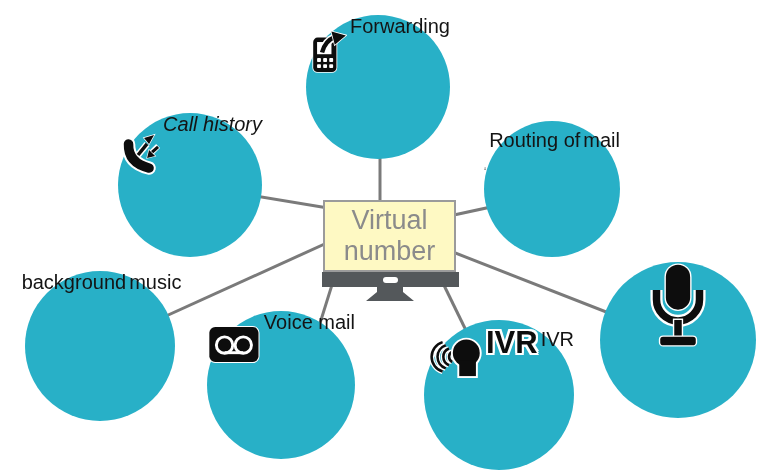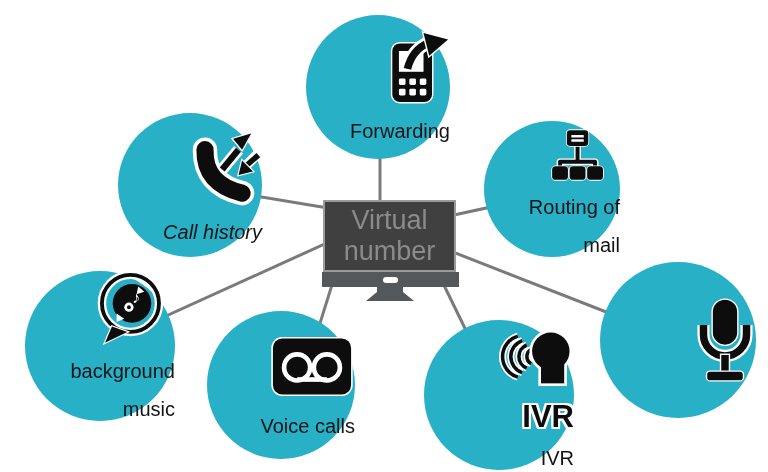--- a/index.html
+++ b/index.html
@@ -3,39 +3,39 @@
 <meta charset="utf-8">
 <style>
   html,body { margin:0; padding:0; background:#fff; font-family:"Liberation Sans",sans-serif; }
   .canvas { position:relative; width:768px; height:472px; overflow:hidden; background:var(--background,#fff); }
 
   svg.wires { position:absolute; left:0; top:0; z-index:0; }
   .wire  { stroke:var(--connector-line,#7a7a7a); stroke-width:3; }
   .stand { fill:var(--monitor-dark,#54585b); }
 
   .node { position:absolute; background:var(--node-fill,#28b0c7); border-radius:50%;
-          display:flex; flex-direction:column; align-items:flex-end; justify-content:center;
-          gap:15px; z-index:2; box-sizing:border-box; }
+          display:flex; flex-direction:row; align-items:flex-start; justify-content:center;
+          gap:3px; z-index:2; box-sizing:border-box; }
   .label { font-size:20px; line-height:23px; color:var(--label-text,#141414);
            white-space:nowrap; text-align:center; }
   .icon  { color:var(--icon-black,#0d0d0d); display:block; }
 
   .n-forwarding { left:306px; top:15px;  width:144px; height:144px; }
   .n-call       { left:118px; top:113px; width:144px; height:144px;font-style:italic; }
   .n-routing    { left:484px; top:121px; width:136px; height:136px; padding-top:8px; }
   .n-music      { left:25px;  top:271px; width:150px; height:150px; }
   .n-voice      { left:207px; top:311px; width:148px; height:148px; }
   .n-ivr        { left:424px; top:320px; width:150px; height:150px; justify-content:flex-start; padding-top:8px; }
   .n-greet      { left:600px; top:262px; width:156px; height:156px; }
 
   .ivr-big { font-weight:700; font-size:31px; line-height:30px; color:var(--icon-black,#0d0d0d);
              text-shadow:-2px -2px 0 #fff, 2px -2px 0 #fff, -2px 2px 0 #fff, 2px 2px 0 #fff,
                          0 -2px 0 #fff, 0 2px 0 #fff, -2px 0 0 #fff, 2px 0 0 #fff; }
 
-  .screen { position:absolute; left:323px; top:200px; width:133px; height:72px; background:#404040;
+  .screen { position:absolute; left:323px; top:200px; width:133px; height:72px; background:#fef9c3;
             border:2px solid var(--monitor-frame,#9b9b9b); box-sizing:border-box; z-index:3;
             display:flex; flex-direction:column; align-items:center; justify-content:center;
             font-size:27px; line-height:31px; color:var(--monitor-text,#8b8b8b); }
   .mon-bar { position:absolute; left:322px; top:272px; width:137px; height:15px;
              background:var(--monitor-dark,#54585b); z-index:3; }
   .mon-slot { position:absolute; left:61px; top:5px; width:15px; height:6px; border-radius:3px; background:#fff; }
   .blk { fill:currentColor; }
 </style>
 </head>
 <body>
@@ -115,21 +115,21 @@
     <div class="label">music</div>
   </div>
 
   <div class="node n-voice">
     <svg class="icon" width="86" height="67" viewBox="0 0 92 72">
       <rect x="4" y="6" width="84" height="60" rx="10" class="blk" stroke="#fff" stroke-width="3.5" paint-order="stroke"></rect>
       <line x1="30" y1="50" x2="62" y2="50" stroke="#fff" stroke-width="5"></line>
       <circle cx="30" cy="37" r="14" fill="none" stroke="#fff" stroke-width="5"></circle>
       <circle cx="62" cy="37" r="14" fill="none" stroke="#fff" stroke-width="5"></circle>
     </svg>
-    <div class="label">Voice calls</div>
+    <div class="label">Voice mail</div>
   </div>
 
   <div class="node n-ivr">
     <svg class="icon" width="82" height="59" viewBox="0 0 92 66">
       <path d="M44,24 A9,9 0 0 0 44,40 M39,19 A14,14 0 0 0 39,45 M34,14 A19,19 0 0 0 34,50 M29,9 A24,24 0 0 0 29,55" fill="none" stroke="#fff" stroke-width="8"></path>
       <path d="M44,24 A9,9 0 0 0 44,40 M39,19 A14,14 0 0 0 39,45 M34,14 A19,19 0 0 0 34,50 M29,9 A24,24 0 0 0 29,55" fill="none" stroke="currentColor" stroke-width="4"></path>
       <circle cx="66" cy="26" r="21" fill="none" stroke="#fff" stroke-width="6"></circle>
       <rect x="55" y="38" width="26" height="24" fill="none" stroke="#fff" stroke-width="6"></rect>
       <circle cx="66" cy="26" r="21" class="blk"></circle>
       <rect x="55" y="38" width="26" height="24" class="blk"></rect>

